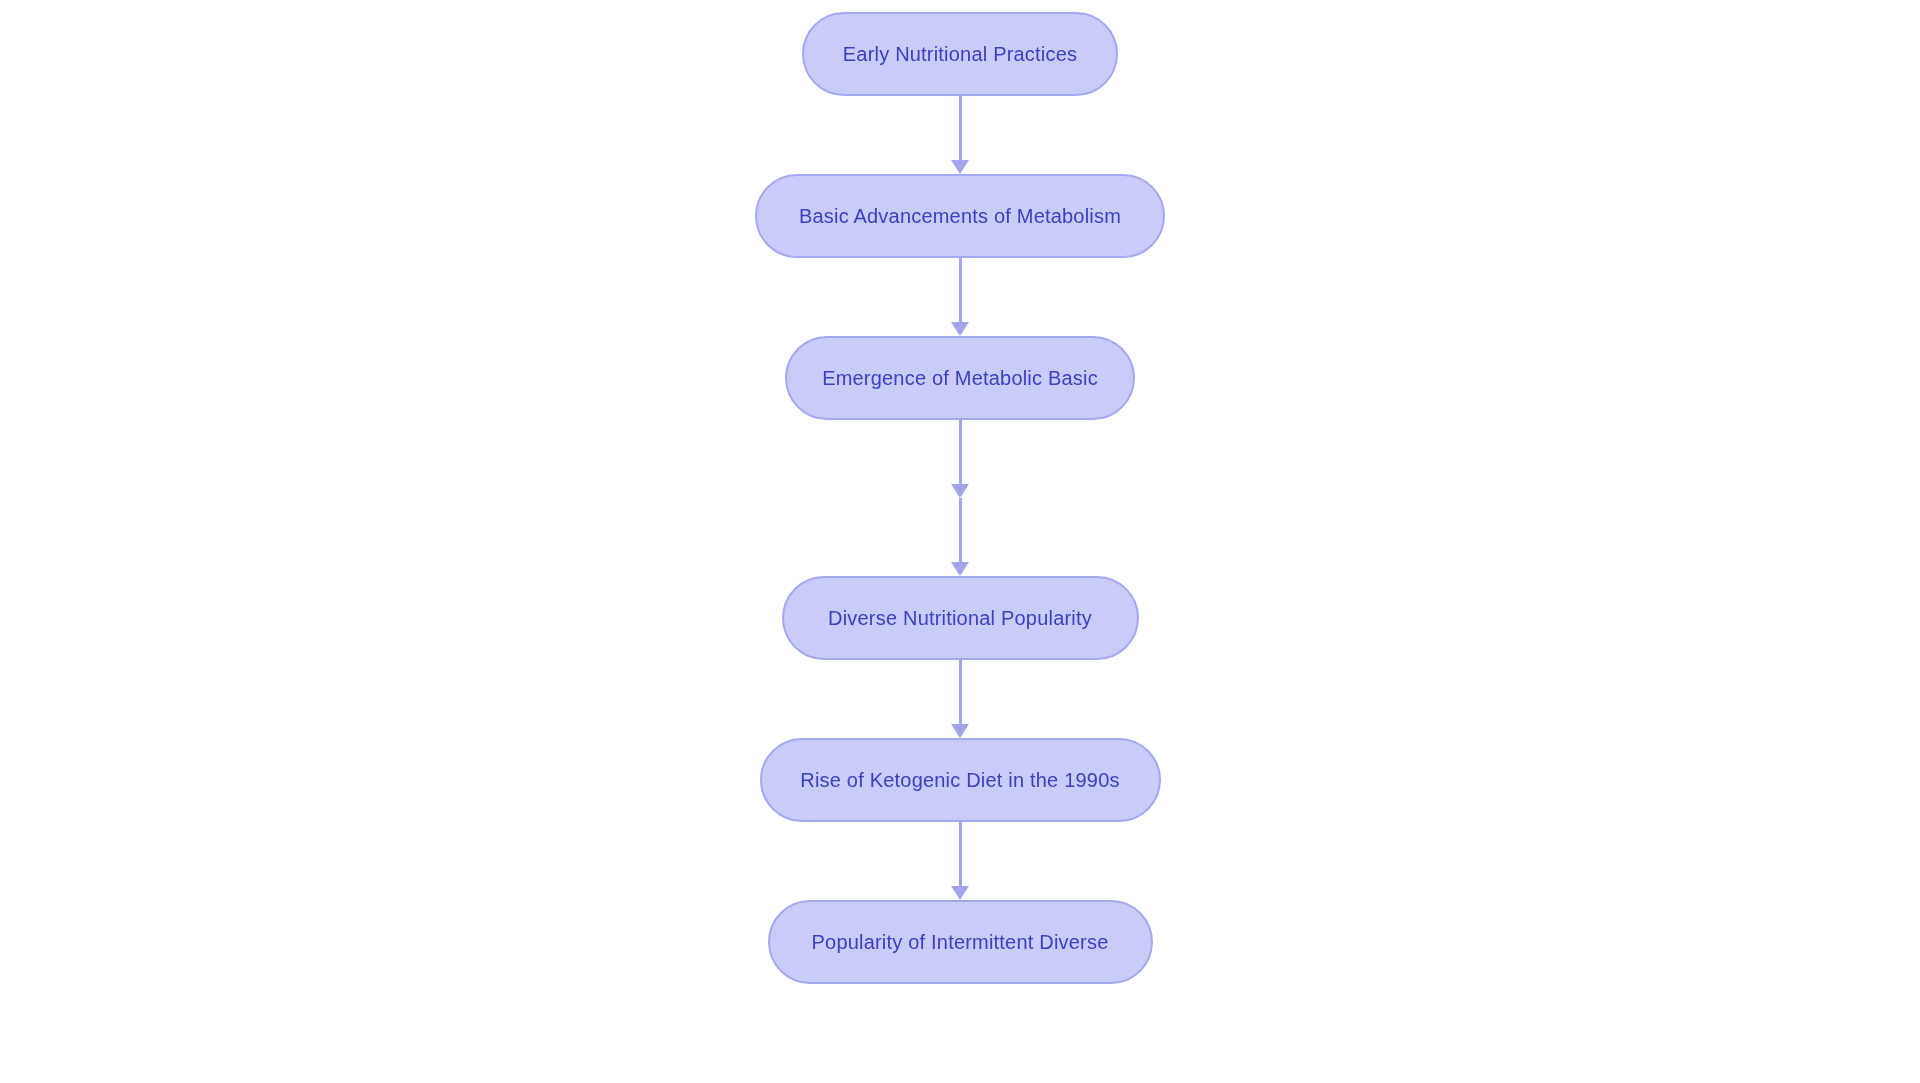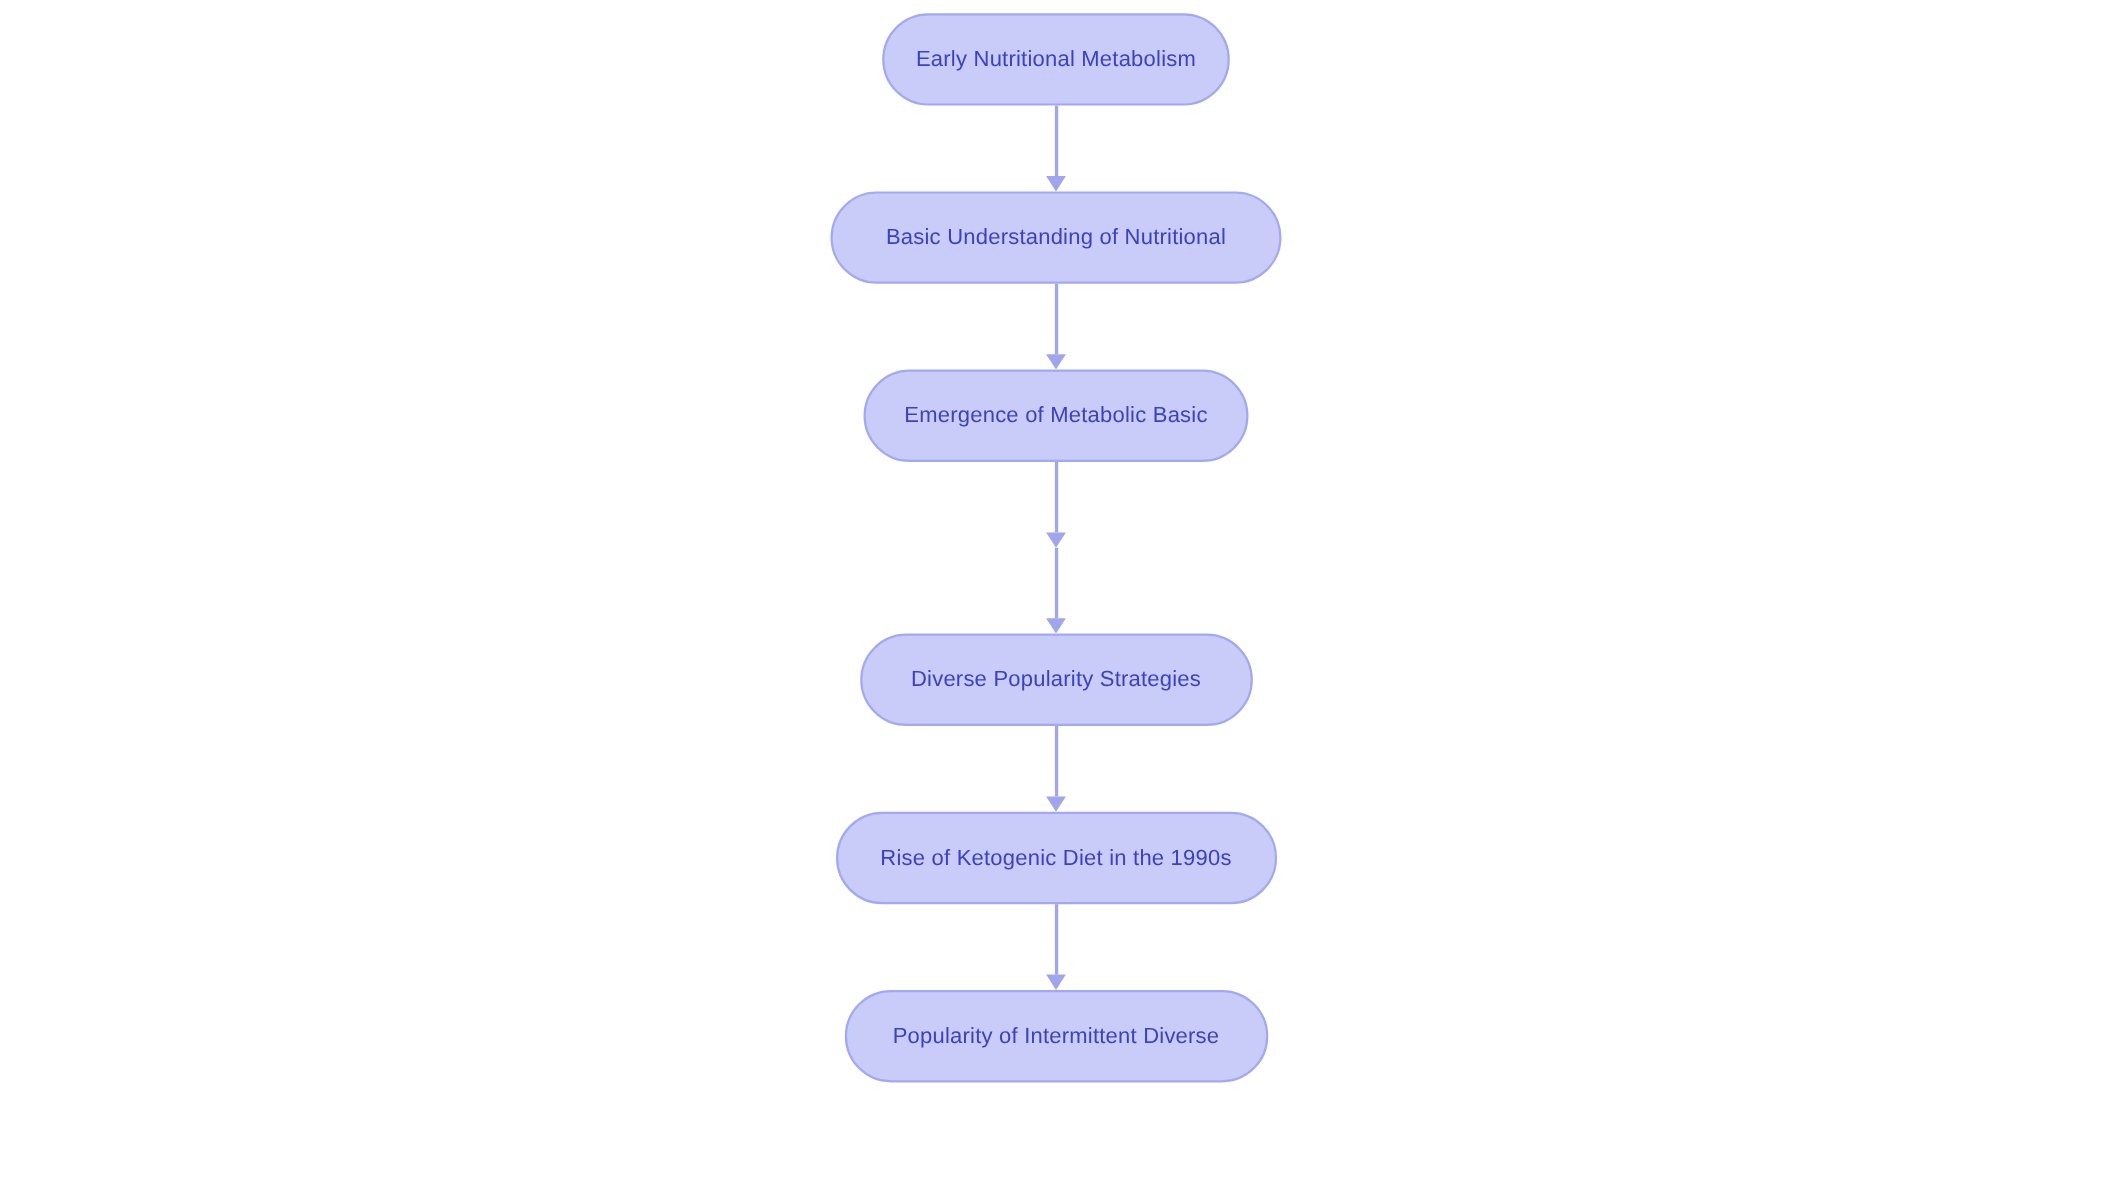--- a/index.html
+++ b/index.html
@@ -63,30 +63,30 @@
     border-right:9px solid transparent;
     border-top:14px solid var(--arrow);
   }
 </style>
 </head>
 <body>
 
 <div class="flow">
 
   <div class="node" id="node-1">
-    <span>Early Nutritional Metabolism</span>
+    <span>Early Nutritional Practices</span>
   </div>
 
   <div class="arrow">
     <div class="shaft"></div>
     <div class="head"></div>
   </div>
 
   <div class="node" id="node-2">
-    <span>Basic Understanding of Nutritional</span>
+    <span>Basic Advancements of Metabolism</span>
   </div>
 
   <div class="arrow">
     <div class="shaft"></div>
     <div class="head"></div>
   </div>
 
   <div class="node" id="node-3">
     <span>Emergence of Metabolic Basic</span>
   </div>
@@ -96,21 +96,21 @@
     <div class="head"></div>
   </div>
 
 
   <div class="arrow">
     <div class="shaft"></div>
     <div class="head"></div>
   </div>
 
   <div class="node" id="node-5">
-    <span>Diverse Popularity Strategies</span>
+    <span>Diverse Nutritional Popularity</span>
   </div>
 
   <div class="arrow">
     <div class="shaft"></div>
     <div class="head"></div>
   </div>
 
   <div class="node" id="node-6">
     <span>Rise of Ketogenic Diet in the 1990s</span>
   </div>

